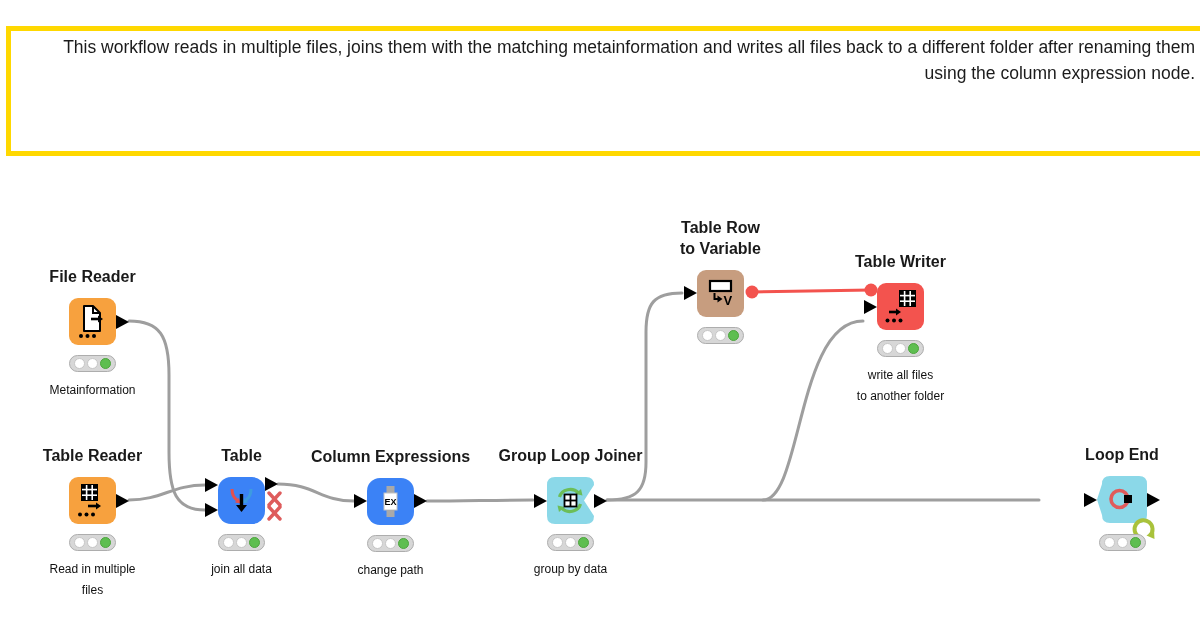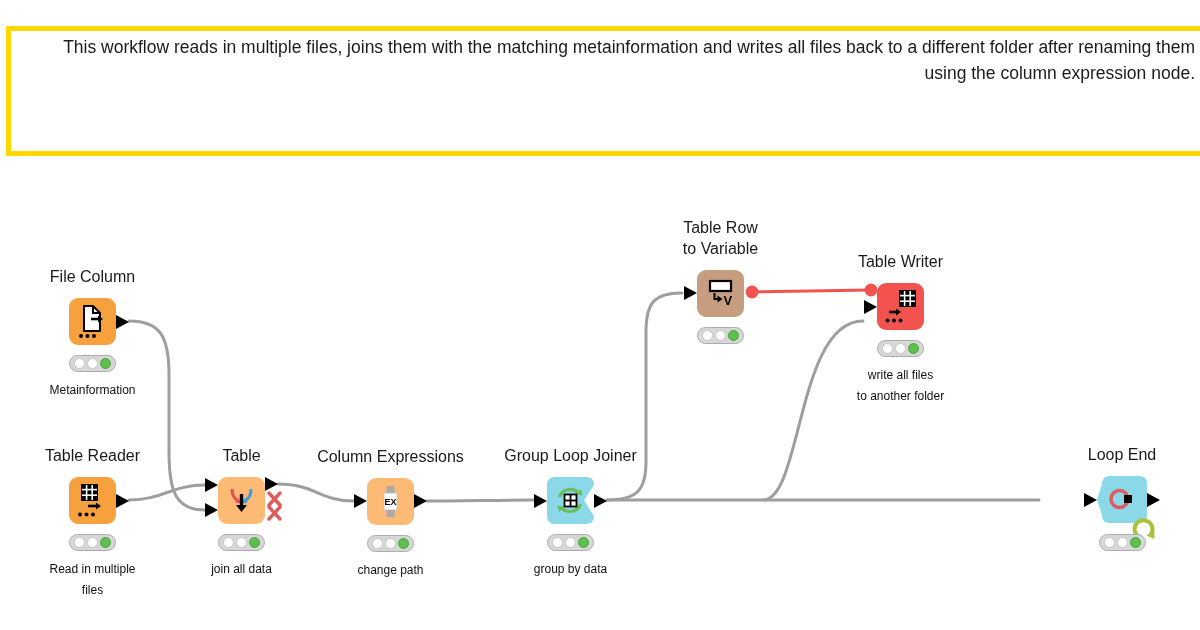--- a/index.html
+++ b/index.html
@@ -8,26 +8,26 @@
   
   .annotation{position:absolute;left:6px;top:26px;width:1176px;height:114px;
               border:5px solid #FFD800;background:#fff;padding:3px 8px;}
   .annotation-text{font-size:17.5px;line-height:26px;color:#1b1b1b;text-align:right;}
   
   .wires{position:absolute;left:0;top:0;z-index:0;}
   
   .node{position:absolute;width:47px;height:47px;z-index:1;}
   .icon{position:absolute;left:0;top:0;width:47px;height:47px;border-radius:9px;}
   .icon.orange{background:#F7A13E;}
-  .icon.yellow{background:#fdba74;}
+  .icon.yellow{background:#3b82f6;border-radius:13px;}
   .icon.tan{background:#C79D7F;}
   .icon.rednode{background:#F3534E;}
   .icon.shape{background:transparent;border-radius:0;}
   .title{position:absolute;bottom:calc(100% + 11px);left:50%;transform:translateX(-50%);
-         width:max-content;text-align:center;font-weight:normal;font-size:16px;line-height:21px;
+         width:max-content;text-align:center;font-weight:bold;font-size:16px;line-height:21px;
          color:#1a1a1a;white-space:pre-line;}
   .label{position:absolute;top:82px;left:50%;transform:translateX(-50%);
          width:max-content;text-align:center;font-size:12px;line-height:21px;color:#111;
          white-space:pre-line;}
   .port{position:absolute;width:0;height:0;border-top:7px solid transparent;
         border-bottom:7px solid transparent;border-left:13px solid #000;}
   .traffic{position:absolute;left:0;top:57px;width:47px;height:17px;background:#D7D7D7;
            border:1px solid #ADADAD;border-radius:9px;box-sizing:border-box;
            display:flex;align-items:center;justify-content:center;gap:2px;}
   .light{width:11px;height:11px;border-radius:50%;background:#fff;border:1px solid #C6C6C6;box-sizing:border-box;}
@@ -55,21 +55,21 @@
       <path d="M763,500 C802,500 797,321 863,321"></path>
     </g>
     <g stroke="#F3534E" stroke-width="3">
       <path d="M752,292 L871,290"></path>
     </g>
     <circle cx="752" cy="292" r="6.5" fill="#F3534E"></circle>
     <circle cx="871" cy="290" r="6.5" fill="#F3534E"></circle>
   </svg>
 
   <div class="node" style="left:69px;top:298px">
-    <div class="title">File Column</div>
+    <div class="title">File Reader</div>
     <div class="icon orange">
       <svg width="47" height="47" viewBox="0 0 47 47">
         <path d="M15,8 h9 l7,7 v18 h-16 z" fill="#fff" stroke="#000" stroke-width="2" stroke-linejoin="round"></path>
         <path d="M24,8 v7 h7" fill="none" stroke="#000" stroke-width="2"></path>
         <path d="M22,21 h8" stroke="#000" stroke-width="2.6"></path>
         <path d="M29,17.5 l5,3.5 -5,3.5 z" fill="#000"></path>
         <circle cx="12" cy="38" r="2" fill="#000"></circle>
           <circle cx="18.5" cy="38" r="2" fill="#000"></circle>
           <circle cx="25" cy="38" r="2" fill="#000"></circle>
       </svg>

